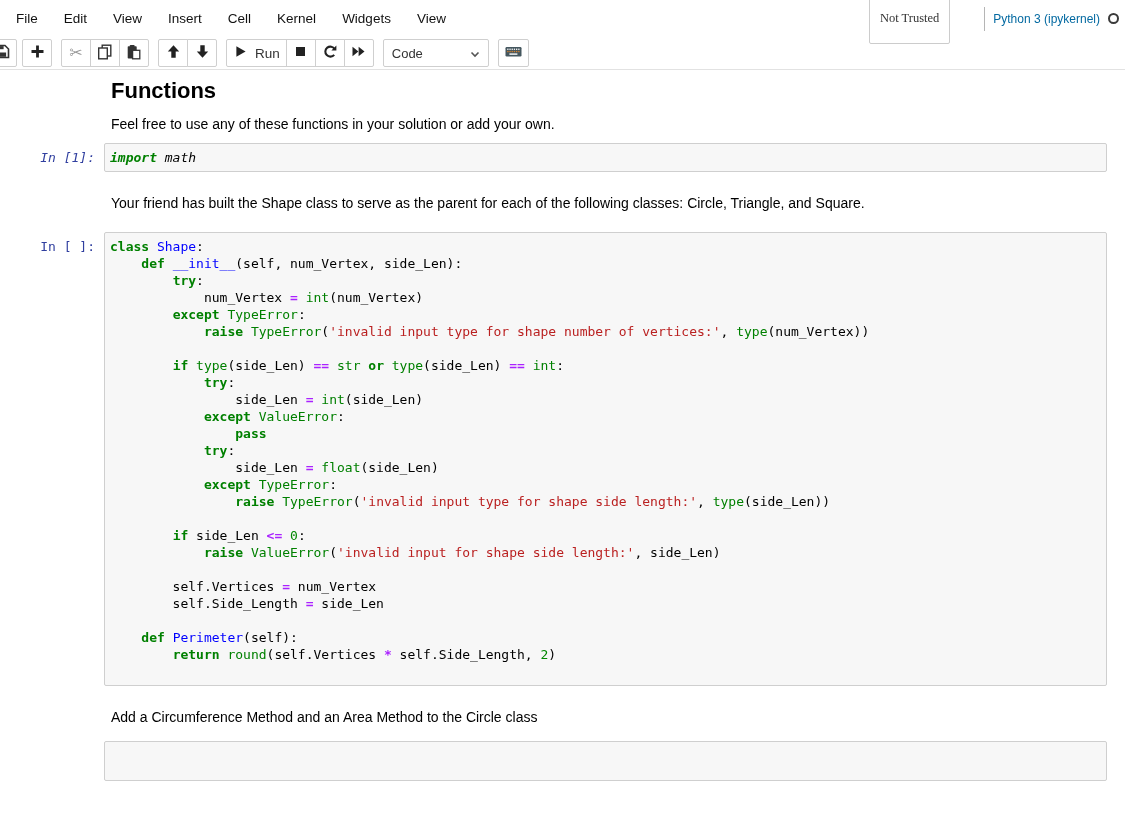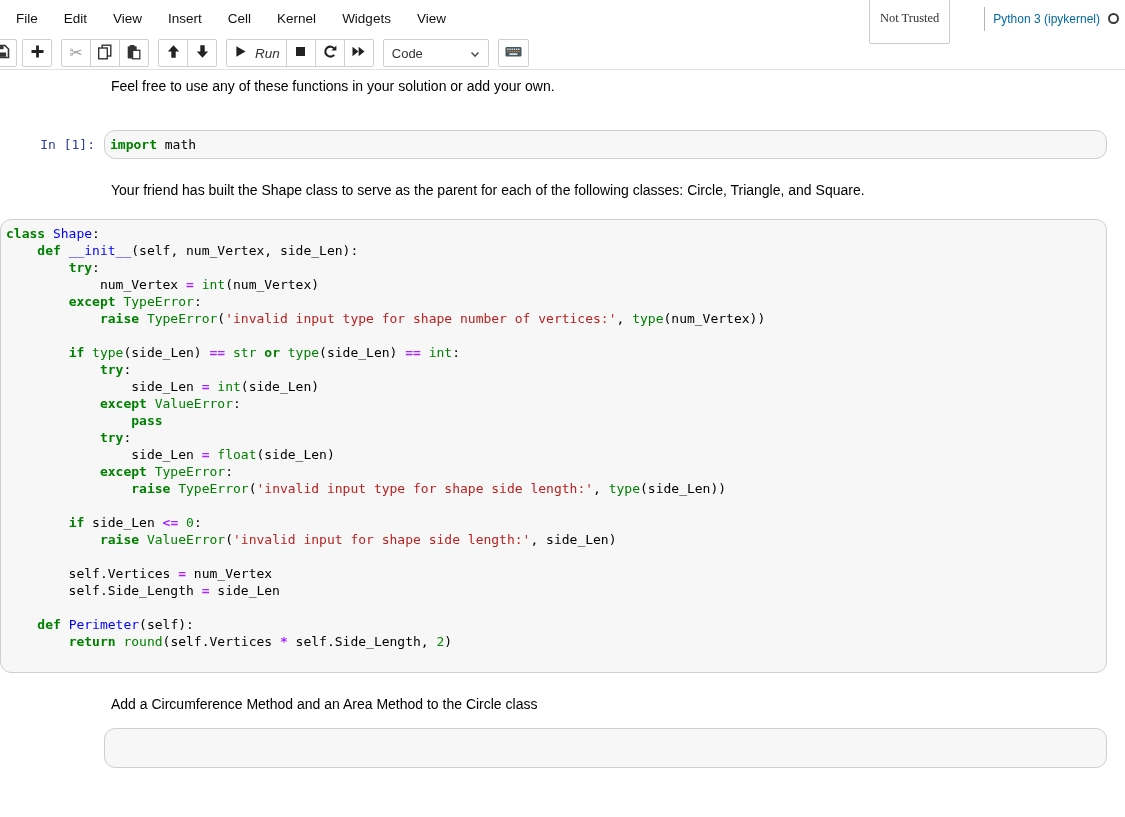--- a/index.html
+++ b/index.html
@@ -23,32 +23,32 @@
   .toolbar { display:flex; align-items:center; height:33px; border-bottom:1px solid #e2e2e2; background:#fff; }
   .tb-btn { height:28px; min-width:30px; display:inline-flex; align-items:center; justify-content:center;
     background:#fff; border:1px solid #cfcfcf; border-radius:2px; padding:0 6px; cursor:pointer; }
   .btn-group { display:inline-flex; margin-right:9px; }
   .btn-group .tb-btn { border-radius:0; }
   .btn-group .tb-btn + .tb-btn { margin-left:-1px; }
   .btn-group .tb-btn:first-child { border-radius:2px 0 0 2px; }
   .btn-group .tb-btn:last-child { border-radius:0 2px 2px 0; }
   .btn-group .tb-btn:only-child { border-radius:2px; }
   .save-grp { margin-left:-13px; margin-right:5px; }
-  .run-label { margin-left:7px; font-size:13.5px; color:#333;font-style:italic; }
+  .run-label { margin-left:7px; font-size:13.5px; color:#333; }
   .scissors-glyph { font-size:16px; color:#999; line-height:1; }
   .cell-type { width:106px; height:28px; border:1px solid #cfcfcf; border-radius:2px; background:#fff;
     display:flex; align-items:center; justify-content:space-between; padding:0 8px;
     color:#333; font-size:13px; margin-right:9px; cursor:pointer; }
   
   .notebook { padding-top:8px; }
   .cell { display:flex; }
   .prompt { flex:0 0 104px; width:104px; padding-right:9px; padding-top:6px; text-align:right;
     font-family:"DejaVu Sans Mono", monospace; font-size:13px; line-height:17px; color:#303F9F; }
   .input-area { flex:1; margin-right:18px; background:#f7f7f7; border:1px solid #cfcfcf;
-    border-radius:11px; padding:5px; }
+    border-radius:2px; padding:5px; }
   .code { margin:0; font-family:"DejaVu Sans Mono", monospace; font-size:13px; line-height:17px; color:#000; }
   .code .line { min-height:17px; white-space:pre; }
   .tk-kw  { color:#008000; font-weight:bold; }
   .tk-bi  { color:#008000; }
   .tk-num { color:#008800; }
   .tk-str { color:#BA2121; }
   .tk-op  { color:#AA22FF; font-weight:bold; }
   .tk-def { color:#0000FF; }
   .md-body { flex:1; margin-right:18px; padding-left:7px; }
   .md-body h1 { font-size:22px; line-height:26px; font-weight:bold; margin:0 0 12px 0; color:#000; }
@@ -195,40 +195,42 @@
           </button>
       </span>
     </div>
   </header>
 
   <main class="notebook">
 
     <div class="cell" style="margin-top:0;">
       <div class="prompt"></div>
       <div class="md-body">
+        <h1>Functions</h1>
         <p>Feel free to use any of these functions in your solution or add your own.</p>
       </div>
     </div>
 
-    <div class="cell" style="margin-top:35px;">
+    <div class="cell" style="margin-top:10px;font-style:italic;">
       <div class="prompt">In [1]:</div>
       <div class="input-area">
         <pre class="code"><div class="line"><span class="tk-kw">import</span><span> math</span></div></pre>
       </div>
     </div>
 
 
     <div class="cell" style="margin-top:23px;">
       <div class="prompt"></div>
       <div class="md-body">
         <p>Your friend has built the Shape class to serve as the parent for each of the following classes: Circle, Triangle, and Square.</p>
       </div>
     </div>
 
     <div class="cell" style="margin-top:20px;">
+      <div class="prompt">In [ ]:</div>
       <div class="input-area">
         <pre class="code"><div class="line"><span class="tk-kw">class</span><span> </span><span class="tk-def">Shape</span><span>:</span></div><div class="line"><span>    </span><span class="tk-kw">def</span><span> </span><span class="tk-def">__init__</span><span>(self, num_Vertex, side_Len):</span></div><div class="line"><span>        </span><span class="tk-kw">try</span><span>:</span></div><div class="line"><span>            num_Vertex </span><span class="tk-op">=</span><span> </span><span class="tk-bi">int</span><span>(num_Vertex)</span></div><div class="line"><span>        </span><span class="tk-kw">except</span><span> </span><span class="tk-bi">TypeError</span><span>:</span></div><div class="line"><span>            </span><span class="tk-kw">raise</span><span> </span><span class="tk-bi">TypeError</span><span>(</span><span class="tk-str">'invalid input type for shape number of vertices:'</span><span>, </span><span class="tk-bi">type</span><span>(num_Vertex))</span></div><div class="line">&nbsp;</div><div class="line"><span>        </span><span class="tk-kw">if</span><span> </span><span class="tk-bi">type</span><span>(side_Len) </span><span class="tk-op">==</span><span> </span><span class="tk-bi">str</span><span> </span><span class="tk-kw">or</span><span> </span><span class="tk-bi">type</span><span>(side_Len) </span><span class="tk-op">==</span><span> </span><span class="tk-bi">int</span><span>:</span></div><div class="line"><span>            </span><span class="tk-kw">try</span><span>:</span></div><div class="line"><span>                side_Len </span><span class="tk-op">=</span><span> </span><span class="tk-bi">int</span><span>(side_Len)</span></div><div class="line"><span>            </span><span class="tk-kw">except</span><span> </span><span class="tk-bi">ValueError</span><span>:</span></div><div class="line"><span>                </span><span class="tk-kw">pass</span></div><div class="line"><span>            </span><span class="tk-kw">try</span><span>:</span></div><div class="line"><span>                side_Len </span><span class="tk-op">=</span><span> </span><span class="tk-bi">float</span><span>(side_Len)</span></div><div class="line"><span>            </span><span class="tk-kw">except</span><span> </span><span class="tk-bi">TypeError</span><span>:</span></div><div class="line"><span>                </span><span class="tk-kw">raise</span><span> </span><span class="tk-bi">TypeError</span><span>(</span><span class="tk-str">'invalid input type for shape side length:'</span><span>, </span><span class="tk-bi">type</span><span>(side_Len))</span></div><div class="line">&nbsp;</div><div class="line"><span>        </span><span class="tk-kw">if</span><span> side_Len </span><span class="tk-op">&lt;=</span><span> </span><span class="tk-num">0</span><span>:</span></div><div class="line"><span>            </span><span class="tk-kw">raise</span><span> </span><span class="tk-bi">ValueError</span><span>(</span><span class="tk-str">'invalid input for shape side length:'</span><span>, side_Len)</span></div><div class="line">&nbsp;</div><div class="line"><span>        self.Vertices </span><span class="tk-op">=</span><span> num_Vertex</span></div><div class="line"><span>        self.Side_Length </span><span class="tk-op">=</span><span> side_Len</span></div><div class="line">&nbsp;</div><div class="line"><span>    </span><span class="tk-kw">def</span><span> </span><span class="tk-def">Perimeter</span><span>(self):</span></div><div class="line"><span>        </span><span class="tk-kw">return</span><span> </span><span class="tk-bi">round</span><span>(self.Vertices </span><span class="tk-op">*</span><span> self.Side_Length, </span><span class="tk-num">2</span><span>)</span></div><div class="line">&nbsp;</div></pre>
       </div>
     </div>
 
     <div class="cell" style="margin-top:23px;">
       <div class="prompt"></div>
       <div class="md-body">
         <p>Add a Circumference Method and an Area Method to the Circle class</p>
       </div>

